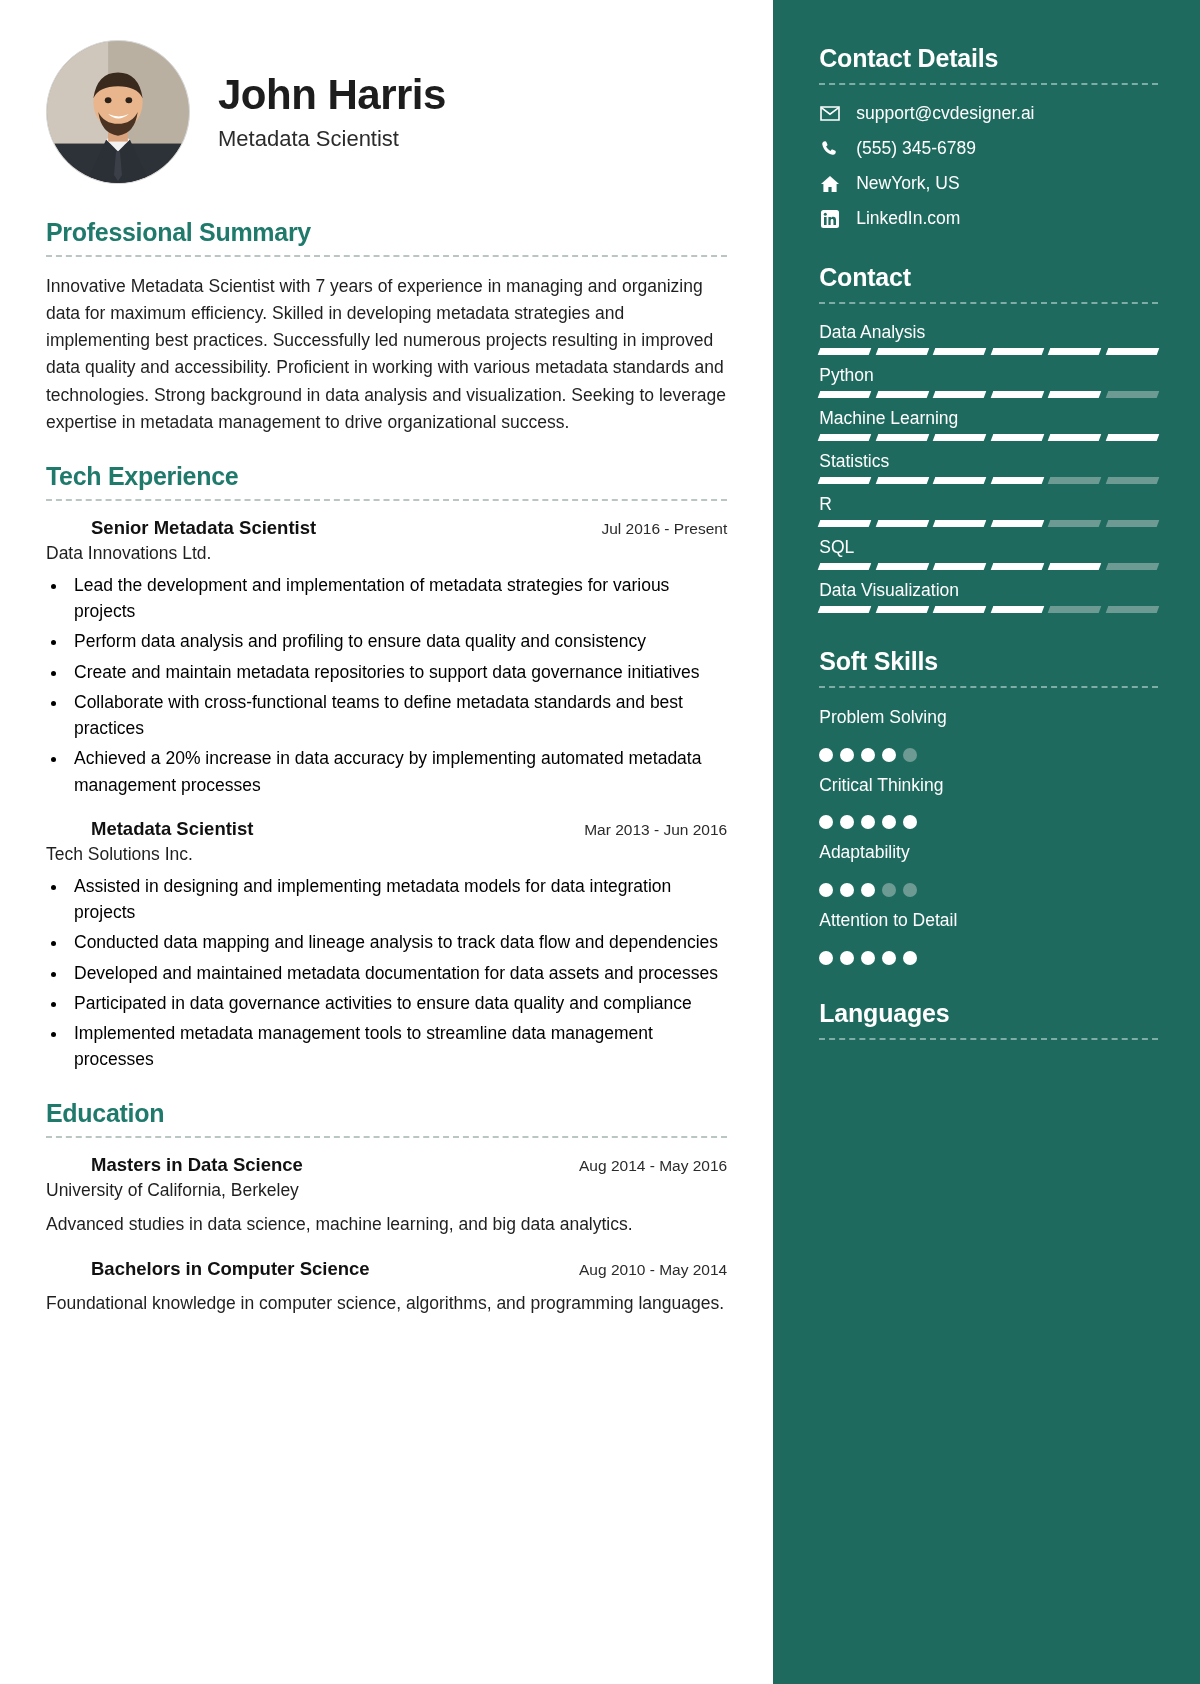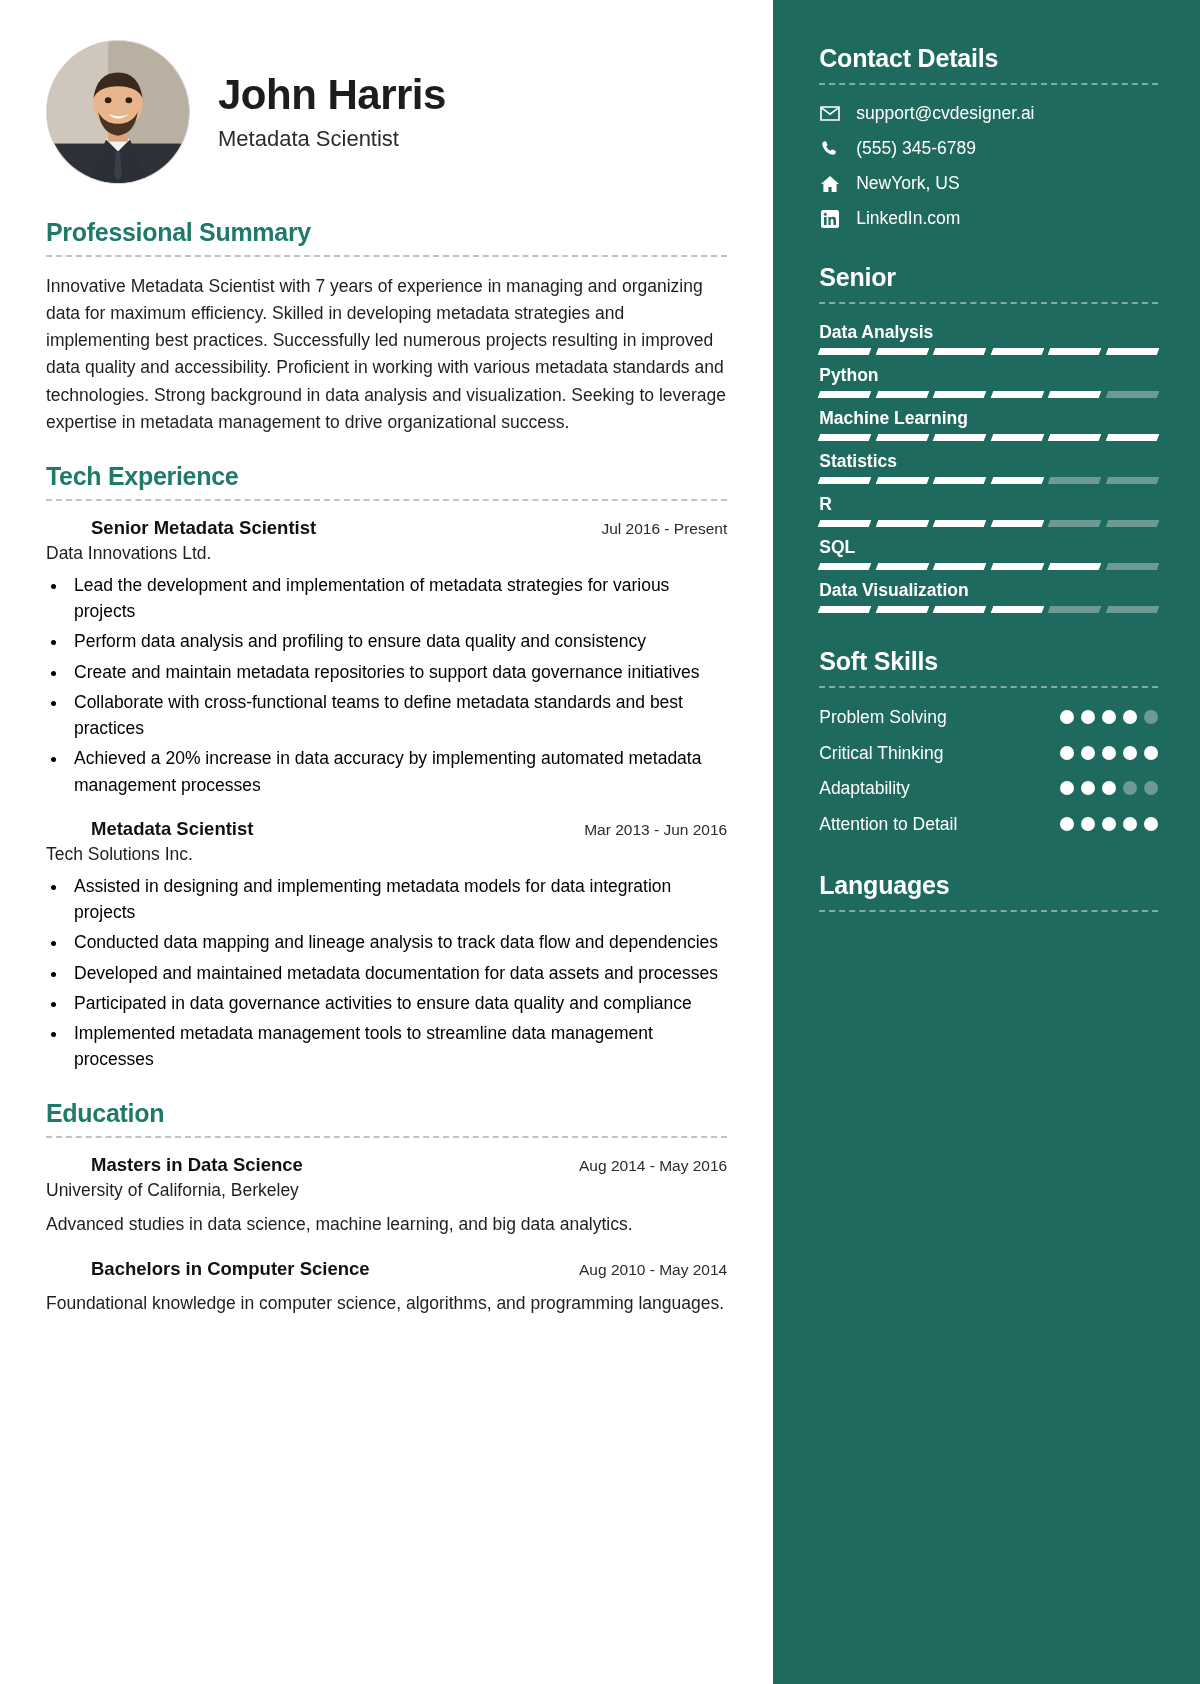--- a/index.html
+++ b/index.html
@@ -142,21 +142,21 @@
   }
   .contact-icon {
     width: 22px;
     display: inline-flex;
     justify-content: center;
     align-items: center;
     flex: 0 0 22px;
   }
   .contact-icon svg { fill: #ffffff; display: block; }
 
-  .skill { margin-bottom: 6px; font-weight: bold; }
+  .skill { margin-bottom: 6px; }
   .skill-name {
     font-size: 17.5px;
     color: #ffffff;
     margin-bottom: 5px;
   }
   .skill-bar {
     display: flex;
     gap: 6px;
     margin-bottom: 10px;
   }
@@ -166,20 +166,22 @@
     background: #6d9b93;
     transform: skewX(-20deg);
   }
   .seg.on { background: #ffffff; }
 
   .soft-row {
     display: flex;
     justify-content: space-between;
     align-items: flex-start;
     margin-bottom: 12px;
+    gap: 14px;
+    flex-direction: column;
   }
   .soft-name {
     font-size: 17.5px;
     color: #ffffff;
     line-height: 1.35;
     max-width: 190px;
   }
   .dots { display: flex; gap: 7px; padding-top: 4px; flex: 0 0 auto; }
   .dot {
     width: 14px; height: 14px; border-radius: 50%;
@@ -340,21 +342,21 @@
               <rect x="3" y="7" width="2.6" height="8" fill="#1f6a5e"></rect>
               <circle cx="4.3" cy="4.3" r="1.5" fill="#1f6a5e"></circle>
               <path d="M7.4 7h2.5v1.1c.4-.7 1.2-1.3 2.3-1.3 2 0 2.8 1.2 2.8 3.3V15h-2.6v-4.2c0-1-.35-1.7-1.25-1.7-.8 0-1.2.55-1.4 1.1-.07.2-.08.47-.08.74V15H7.4z" fill="#1f6a5e"></path>
             </svg>
         </span>
         <span>LinkedIn.com</span>
       </div>
     </div>
 
     <div class="side-section">
-      <div class="side-title">Senior</div>
+      <div class="side-title">Contact</div>
       <hr class="side-rule">
 
       <div class="skill">
         <div class="skill-name">Data Analysis</div>
         <div class="skill-bar">
           <span class="seg on"></span>
             <span class="seg on"></span>
             <span class="seg on"></span>
             <span class="seg on"></span>
             <span class="seg on"></span>

